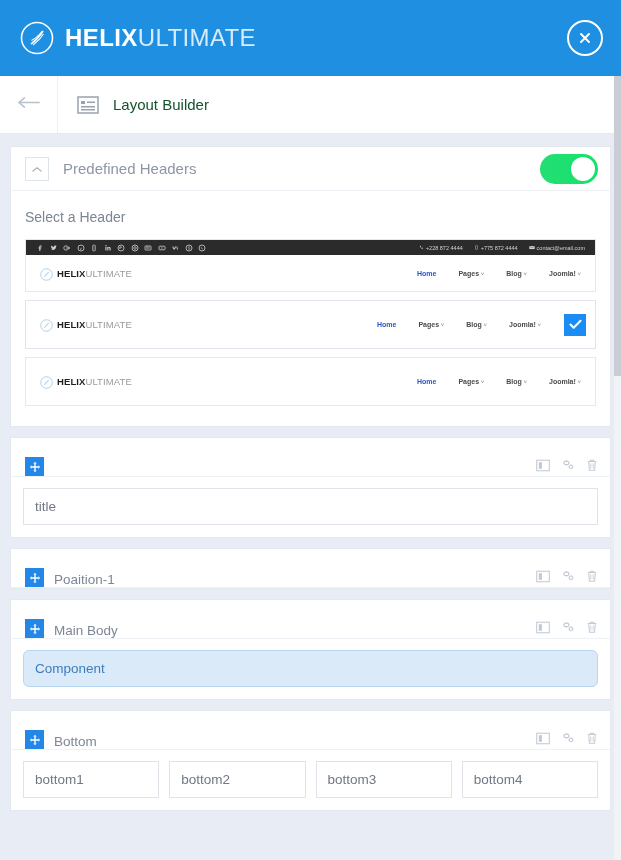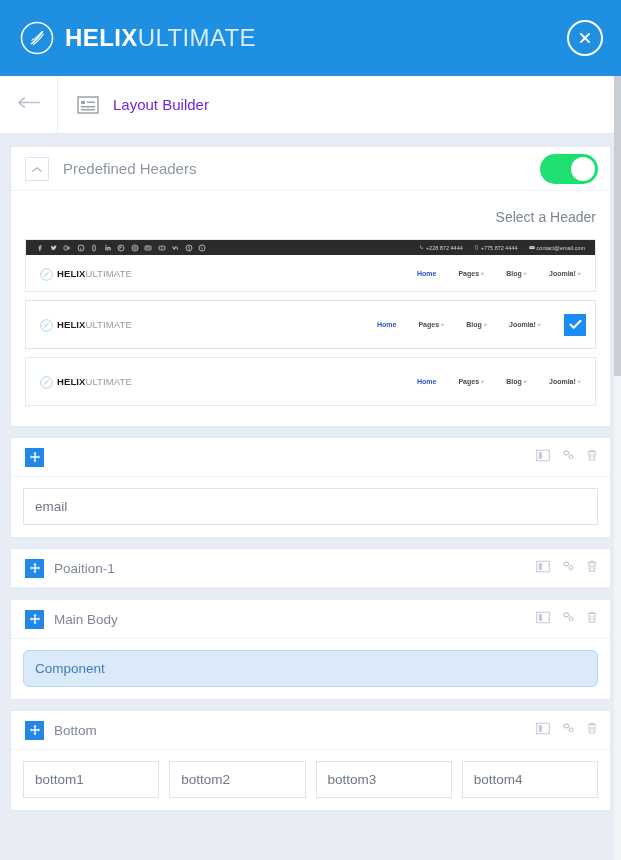--- a/index.html
+++ b/index.html
@@ -55,21 +55,21 @@
     border-bottom: 1px solid #e6e9ef;
   }
   .back-cell {
     width: 58px; height: 100%;
     display: flex; align-items: center; justify-content: center;
     border-right: 1px solid #eceff4;
     cursor: pointer;
   }
   .crumb-inner { display: flex; align-items: center; gap: 14px; padding-left: 19px; }
   .doc-icon { width: 22px; height: 20px; }
-  .crumb-title { font-size: 15px; color: #6d28d9; font-weight: 400; }
+  .crumb-title { font-size: 15px; color: #14532d; font-weight: 400; }
 
   
   .panel {
     background: #ffffff;
     margin: 12px 10px 0 10px;
     border: 1px solid #e4e8ef;
   }
   .panel-head {
     height: 44px;
     display: flex; align-items: center;
@@ -92,21 +92,21 @@
     position: relative;
     cursor: pointer;
   }
   .toggle .knob {
     position: absolute; top: 3px; right: 3px;
     width: 24px; height: 24px; border-radius: 50%;
     background: #fff;
   }
 
   .panel-body { padding: 18px 14px 20px 14px; }
-  .select-label { font-size: 14px; color: #7c8593; margin-bottom: 14px; text-align: right; }
+  .select-label { font-size: 14px; color: #7c8593; margin-bottom: 14px; }
 
   
   .hdr-card {
     border: 1px solid #e4e8ef;
     background: #fff;
     margin-bottom: 8px;
     position: relative;
     cursor: pointer;
   }
   .hdr-card.sel { border-color: #e0e4ec; }
@@ -157,21 +157,21 @@
   }
 
   
   .row-card {
     background: #ffffff;
     margin: 10px 10px 0 10px;
     border: 1px solid #e4e8ef;
   }
   .row-head {
     height: 39px;
-    display: flex; align-items: center;
+    display: flex; align-items: flex-end;
     padding: 0 12px 0 14px;
     border-bottom: 1px solid #eef1f5;
   }
   .drag-handle {
     width: 19px; height: 19px;
     background: #2287e6;
     display: flex; align-items: center; justify-content: center;
     cursor: move;
     flex: 0 0 19px;
   }
@@ -485,21 +485,21 @@
         <span class="tool">
           <svg viewBox="0 0 14 16" width="12" height="14">
             <path d="M2 4h10 M5 4V2.4h4V4 M3.2 4l.7 10h6.2l.7-10" fill="none" stroke="#c3cad6" stroke-width="1.2" stroke-linejoin="round"></path>
             <path d="M5.6 6.2v6M8.4 6.2v6" stroke="#c3cad6" stroke-width="1"></path>
           </svg>
         </span>
       </div>
     </div>
     <div class="row-body">
       <div class="block">
-        <span>email</span>
+        <span>title</span>
       </div>
     </div>
   </div>
 
   <div class="row-card">
     <div class="row-head">
       <span class="drag-handle">
         <svg viewBox="0 0 14 14" width="12" height="12">
           <path d="M7 1 L9 3.2 H5z M7 13 L9 10.8 H5z M1 7 L3.2 5 V9z M13 7 L10.8 5 V9z M6.2 3.4h1.6v7.2H6.2z M3.4 6.2h7.2v1.6H3.4z" fill="#ffffff"></path>
         </svg>

